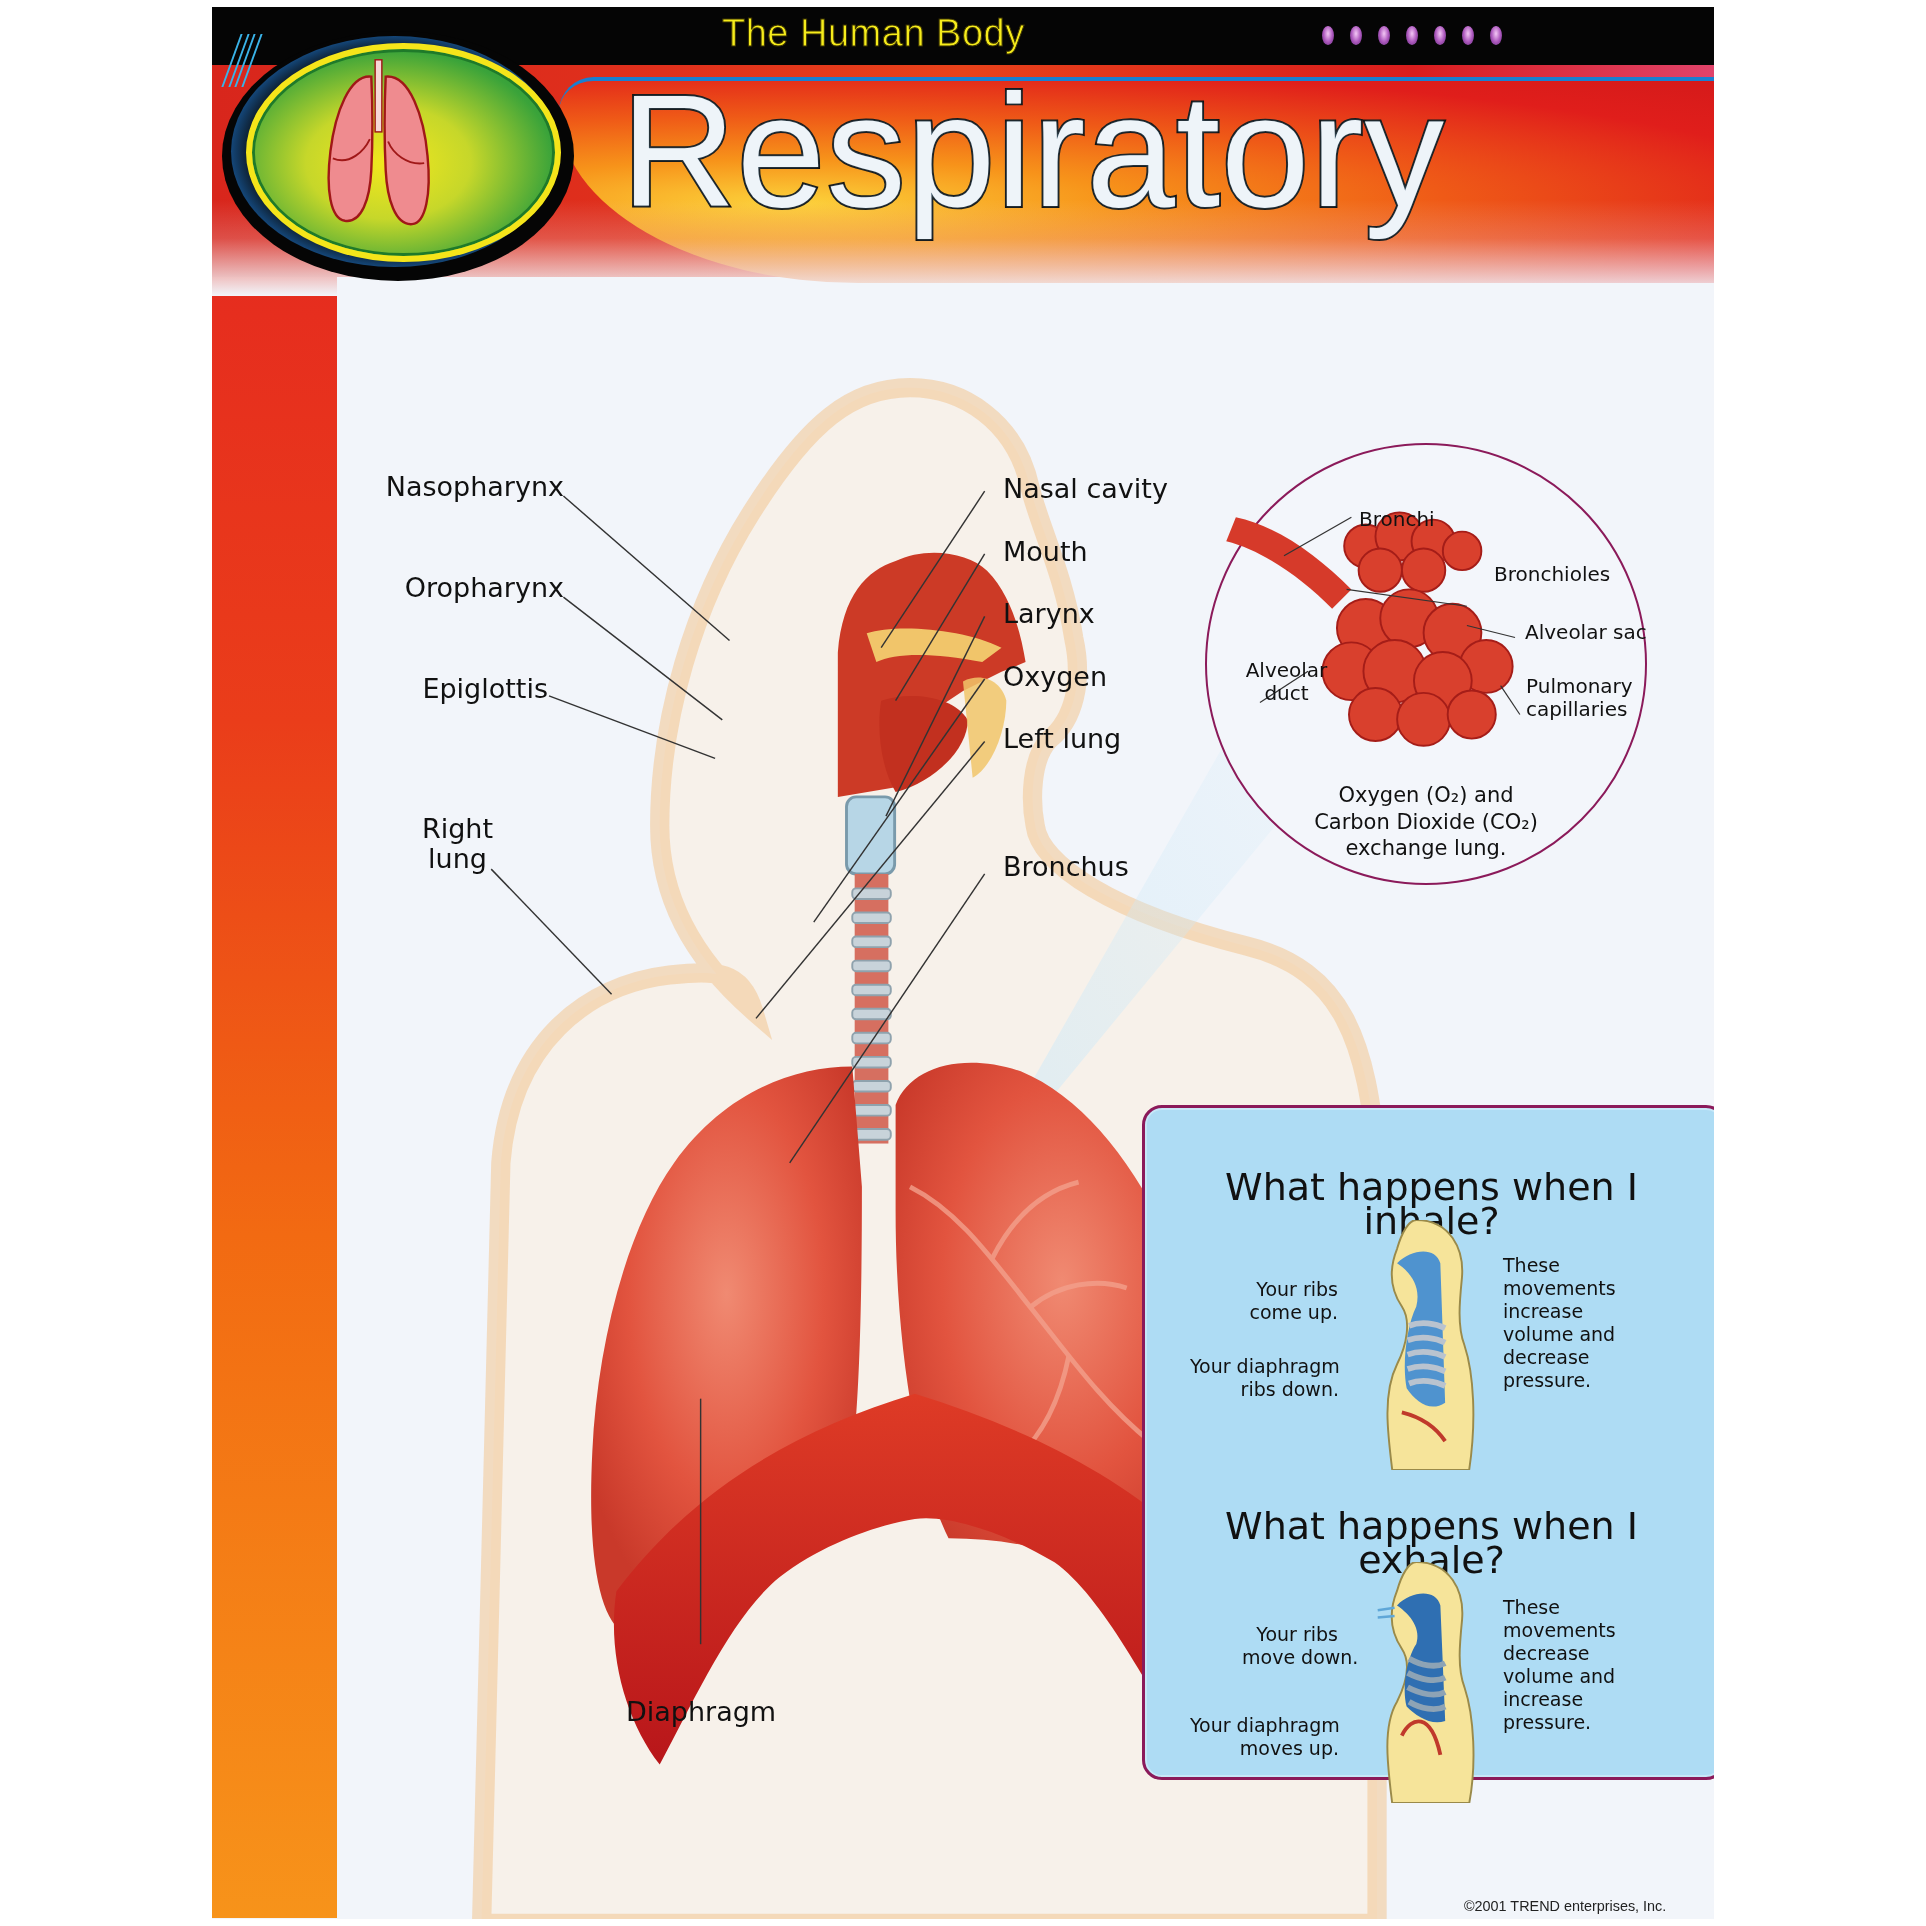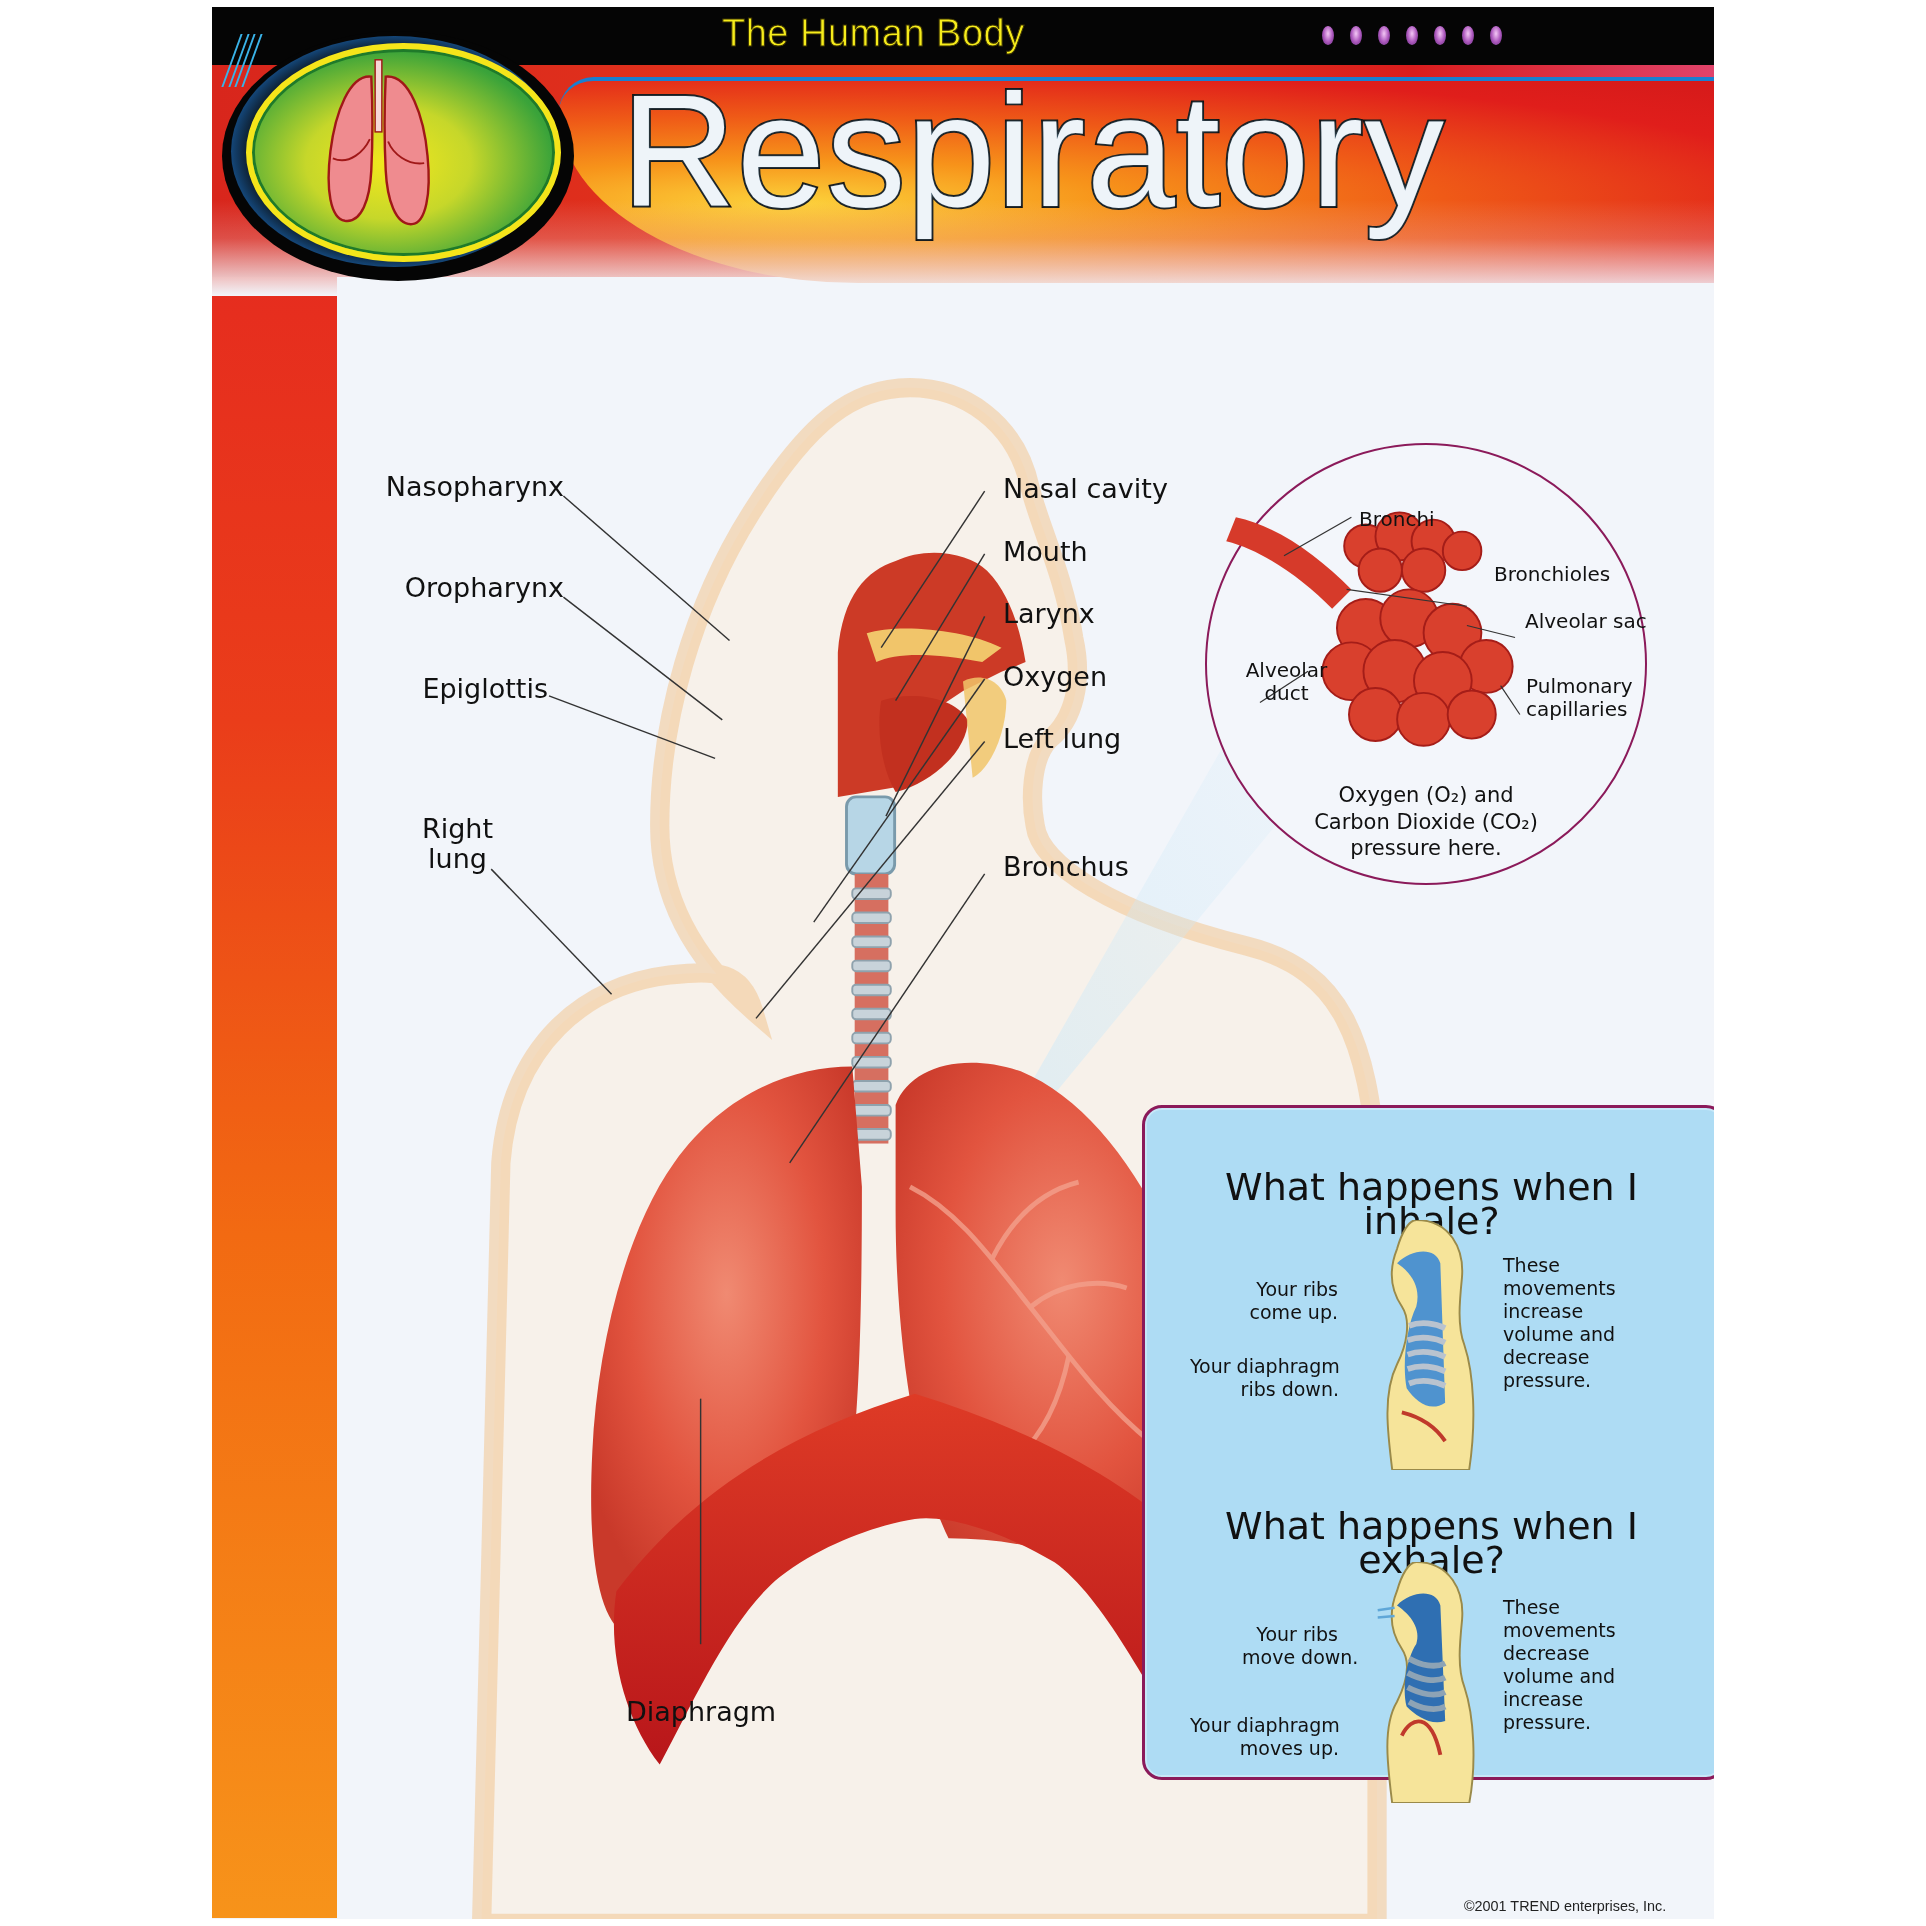--- a/index.html
+++ b/index.html
@@ -217,32 +217,32 @@
       <g stroke="#333" stroke-width="2.5" fill="none">
         <line x1="160" y1="230" x2="300" y2="150"></line>
         <line x1="290" y1="300" x2="540" y2="335"></line>
         <line x1="540" y1="375" x2="640" y2="400"></line>
         <line x1="210" y1="470" x2="110" y2="535"></line>
         <line x1="610" y1="500" x2="650" y2="560"></line>
       </g>
     </svg>
     <div class="gas-label" style="left:152px;top:63px;">Bronchi</div>
     <div class="gas-label" style="left:287px;top:118px;">Bronchioles</div>
-    <div class="gas-label" style="left:318px;top:165px;">Alveolar sac</div>
+    <div class="gas-label" style="left:318px;top:176px;">Alveolar sac</div>
     <div class="gas-label" style="left:34px;top:214px;text-align:center;width:91px;">
       <div>Alveolar</div>
       <div>duct</div>
     </div>
     <div class="gas-label" style="left:319px;top:230px;">
       <div>Pulmonary</div>
       <div>capillaries</div>
     </div>
     <div class="gas-text" style="top:337px;">Oxygen (O₂) and</div>
     <div class="gas-text" style="top:364px;">Carbon Dioxide (CO₂)</div>
-    <div class="gas-text" style="top:390px;">pressure here.</div>
+    <div class="gas-text" style="top:390px;">exchange lung.</div>
   </div>
 
   <div class="breath-panel"></div>
 
   <div class="q" style="top:1163px;">What happens when I inhale?</div>
   <svg style="position:absolute;left:1156px;top:1213px;width:111px;height:250px;" viewBox="0 0 230 520">
     <path d="M100 0 C170 0 200 60 195 120 C190 170 185 220 200 260 C220 320 225 420 210 520 L50 520 C40 440 30 360 60 300 C80 260 90 210 70 180 C50 150 40 110 60 60 C70 25 85 0 100 0 Z" fill="#f6e49a" stroke="#9a8a4a" stroke-width="4"></path>
     <path d="M60 90 C90 60 140 55 150 90 L160 380 C130 400 100 380 80 350 C70 300 80 220 100 180 C110 140 90 110 60 90 Z" fill="#4f93cf"></path>
     <g stroke="#b9c3cf" stroke-width="12" fill="none">
       <path d="M85 220 C110 210 140 215 160 225"></path>

